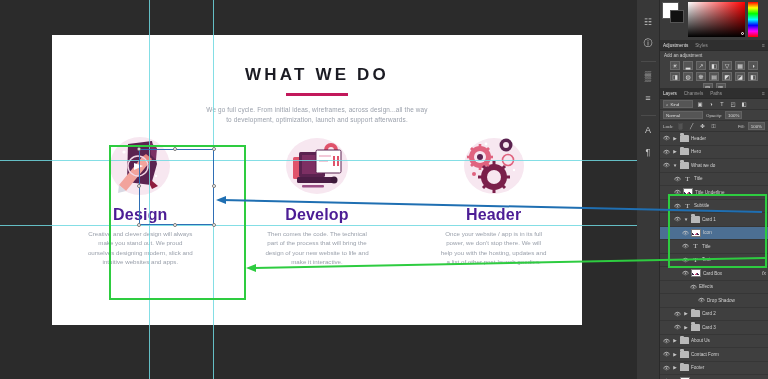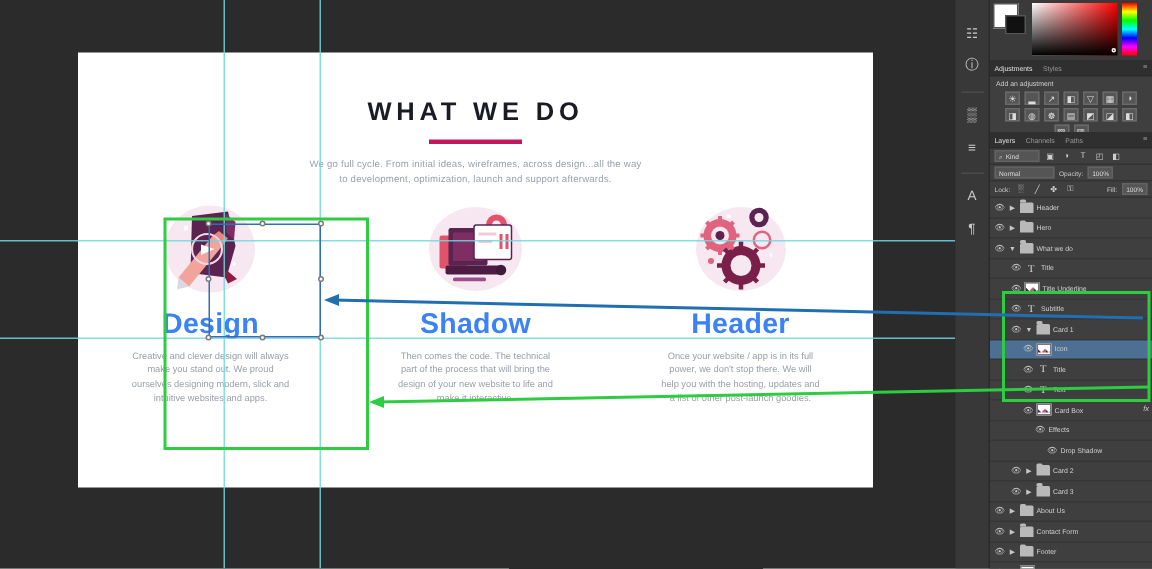--- a/index.html
+++ b/index.html
@@ -29,21 +29,21 @@
     width:62px; height:3px; background:#c2185b;
   }
   .ab-sub {
     position:absolute; left:0; right:0; top:70px; text-align:center;
     font-size:6.4px; line-height:10px; color:#9aa0ab; letter-spacing:.15px;
   }
   .cards { position:absolute; left:0; top:95px; width:100%; display:flex; }
   .card { width:33.333%; display:flex; flex-direction:column; align-items:center; }
   .card-icon { width:92px; height:74px; position:relative; }
   .card-title {
-    margin-top:2px; font-size:19px; font-weight:bold; color:#3b82f6; letter-spacing:.2px;
+    margin-top:2px; font-size:16px; font-weight:bold; color:#4c1d95; letter-spacing:.2px;
   }
   .card-text {
     margin-top:5px; width:108px; text-align:center;
     font-size:6.2px; line-height:9.4px; color:#9aa0ab;
   }
 
   
   .guide-v { position:absolute; top:0; bottom:0; width:1px; background:#6fd8e0; opacity:.85; }
   .guide-h { position:absolute; left:0; right:0; height:1px; background:#6fd8e0; opacity:.85; }
 
@@ -207,21 +207,21 @@
               <rect x="45" y="20" width="25" height="23" rx="1.5" fill="#ffffff" stroke="#5b2350" stroke-width="1"></rect>
               <rect x="48" y="25" width="12" height="2" fill="#f3c9d8"></rect>
               <rect x="48" y="30" width="9" height="2" fill="#f3c9d8"></rect>
               <rect x="62" y="26" width="2" height="10" fill="#e0536b"></rect>
               <rect x="66" y="26" width="2" height="10" fill="#e0536b"></rect>
               <rect x="26" y="47" width="38" height="6" rx="1.5" fill="#4b1d45"></rect>
               <rect x="31" y="55" width="22" height="2.5" rx="1" fill="#9c4f86"></rect>
               <circle cx="63" cy="50" r="3.5" fill="#3d1a3a"></circle>
             </svg>
           </div>
-          <div class="card-title">Shadow</div>
+          <div class="card-title">Develop</div>
           <div class="card-text">Then comes the code. The technical part of the process that will bring the design of your new website to life and make it interactive.</div>
         </div>
 
         <div class="card">
           <div class="card-icon">
             <svg viewBox="0 0 92 74" width="92" height="74">
               <ellipse cx="46" cy="36" rx="30" ry="28" fill="#f7e7f0"></ellipse>
               <g fill="#e0637f">
                 <circle cx="32" cy="27" r="11"></circle>
               </g>

